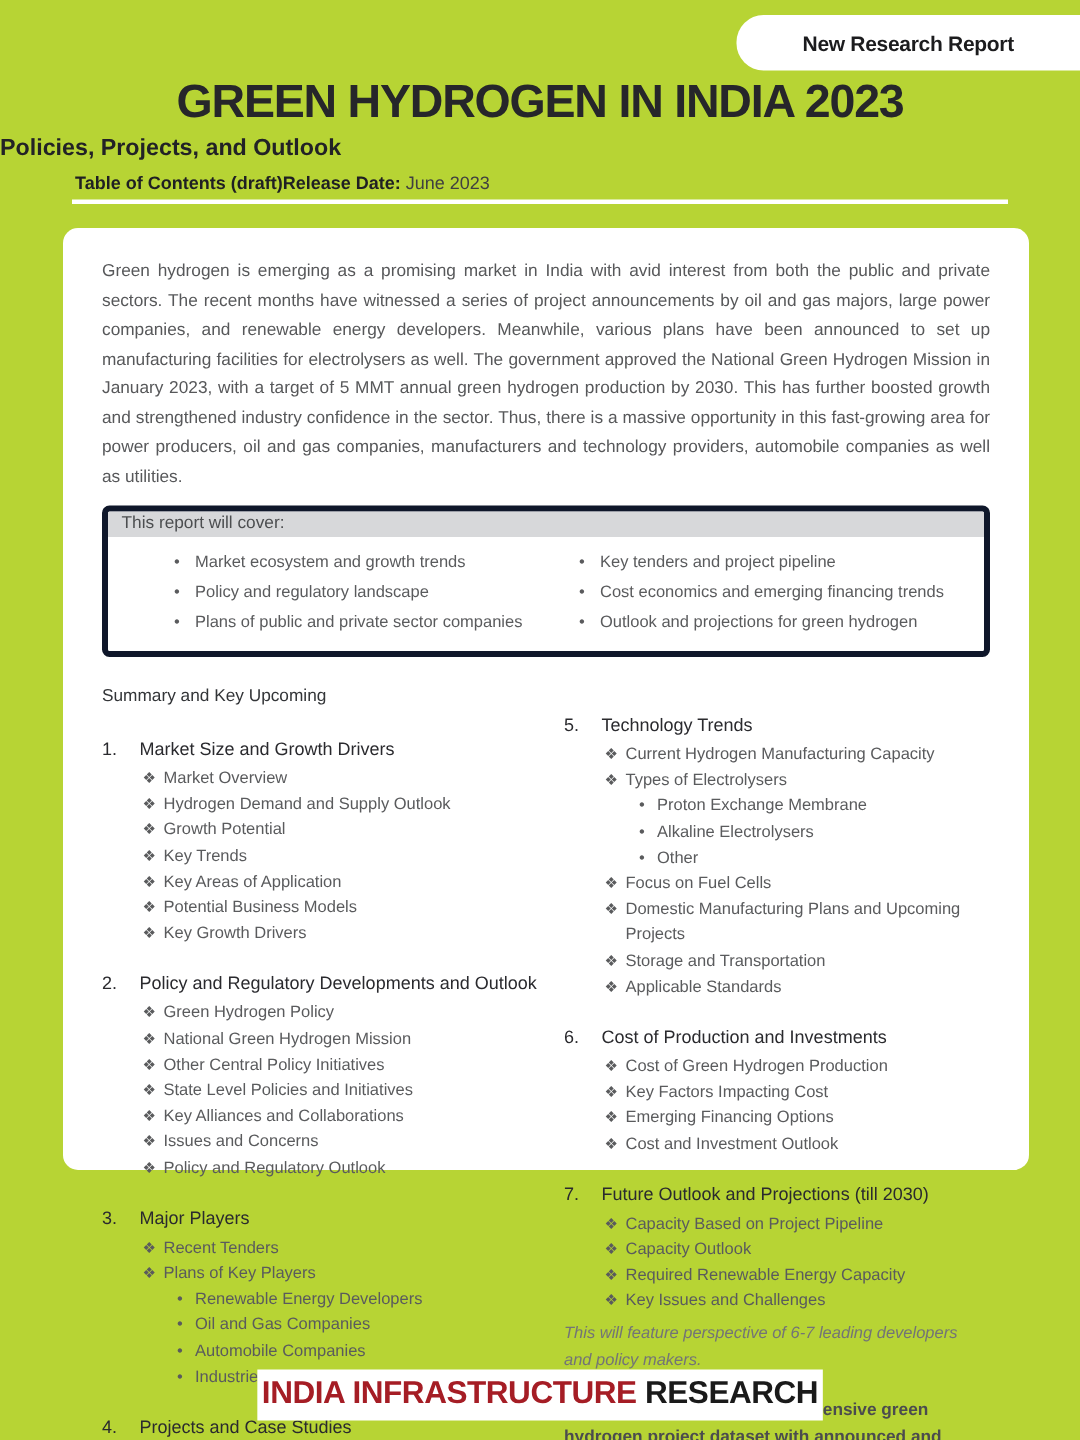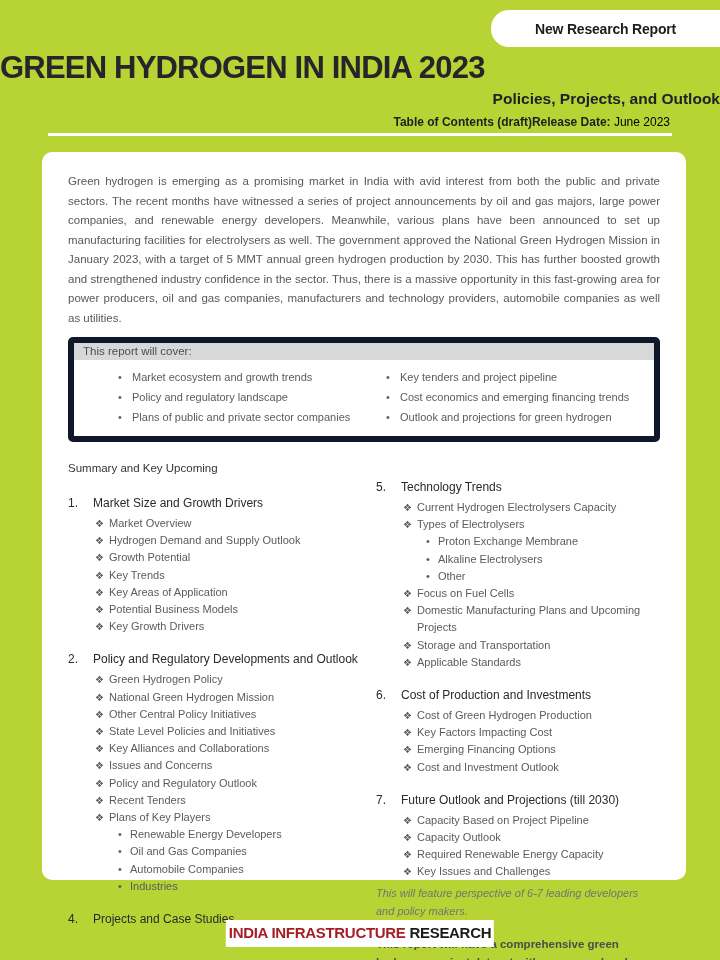--- a/index.html
+++ b/index.html
@@ -10,44 +10,44 @@
     font-family:"Liberation Sans","DejaVu Sans",sans-serif;
     overflow:hidden;
   }
   .badge {
     position:absolute; top:10px; right:0; width:229px; height:37px;
     background:#ffffff; border-radius:18px 0 0 18px;
     display:flex; align-items:center; justify-content:center;
     font-size:14px; font-weight:bold; color:#1c1c1e; letter-spacing:-0.2px;
   }
   .title {
-    position:absolute; top:50px; left:0; width:100%; 
+    position:absolute; top:50px; left:0; width:100%; text-align:center;
     font-size:31px; font-weight:bold; color:#26262a; letter-spacing:-0.8px;
   }
   .subtitle {
-    position:absolute; top:90px; left:0; width:100%; text-align:right;
+    position:absolute; top:90px; left:0; width:100%; text-align:left;
     font-size:15.5px; font-weight:bold; color:#222226;
   }
   .meta-row {
     position:absolute; top:115px; left:50px; right:50px;
-    display:flex; justify-content:flex-end; align-items:baseline;
+    display:flex; justify-content:flex-start; align-items:baseline;
     font-size:12px; color:#1f1f23;
   }
   .meta-row .bold { font-weight:bold; }
-  .release-value { font-weight:normal; color:#000000; }
+  .release-value { font-weight:normal; color:#404040; }
   .rule { position:absolute; top:133px; left:48px; right:48px; height:3px; background:#ffffff; }
 
   .card {
-    position:absolute; top:152px; left:42px; width:644px; height:728px;
+    position:absolute; top:152px; left:42px; width:644px; height:628px;
     background:#ffffff; border-radius:10px; padding:20px 26px;
   }
   .intro {
     font-size:11.5px; line-height:19.5px; text-align:justify; color:#57585a;
   }
-  .cover-box { margin-top:9px; border:6px solid #0f172a; border-radius:5px; overflow:hidden; }
+  .cover-box { margin-top:9px; border:4px solid #0f172a; border-radius:5px; overflow:hidden; }
   .cover-head { background:#d7d8da; padding:2px 9px 3px; font-size:11.5px; color:#4c4e50; }
   .cover-body { display:flex; padding:7px 0 9px; }
   .cover-col { width:50%; }
   .cover-col.c1 { padding-left:44px; }
   .cover-col.c2 { padding-left:22px; }
   .cov-it { display:flex; font-size:11px; color:#5a5b5d; line-height:20px; }
   .cov-it .blt { width:14px; flex:none; }
 
   .summary { margin-top:20px; font-size:11.5px; color:#333538; }
 
@@ -63,21 +63,21 @@
   .it.d { padding-left:27px; }
   .it.d .blt { width:14px; font-size:10px; }
   .it.o { padding-left:50px; }
   .it.o .blt { width:12px; }
   .note { margin-top:3px; font-size:11px; font-style:italic; color:#737476; line-height:18px; padding-right:8px; }
   .closing { margin-top:15px; font-size:11.5px; font-weight:bold; color:#4b4c4e; line-height:18.5px; padding-right:2px; }
 
   .logo {
     position:absolute; bottom:13px; left:50%; transform:translateX(-50%);
     background:#ffffff; padding:4px 3px 6px; white-space:nowrap;
-    font-size:15px; font-weight:bold; letter-spacing:-0.3px;
+    font-size:21px; font-weight:bold; letter-spacing:-0.3px;
   }
   .logo-red { color:#a51d25; }
   .logo-black { color:#1a1a1a; }
 </style>
 </head>
 <body>
 
 <div class="badge">
   <span>New Research Report</span>
 </div>
@@ -196,20 +196,21 @@
             <span class="blt">❖</span>
             <span>Issues and Concerns</span>
           </div>
         <div class="it d">
             <span class="blt">❖</span>
             <span>Policy and Regulatory Outlook</span>
           </div>
       </div>
 
       <div class="sec">
+        <div class="sec-h"><span class="num">3.</span><span>Major Players</span></div>
         <div class="it d">
             <span class="blt">❖</span>
             <span>Recent Tenders</span>
           </div>
         <div class="it d">
             <span class="blt">❖</span>
             <span>Plans of Key Players</span>
           </div>
         <div class="it o">
             <span class="blt">•</span>
@@ -235,21 +236,21 @@
       </div>
 
     </div>
 
     <div class="col-r">
 
       <div class="sec">
         <div class="sec-h"><span class="num">5.</span><span>Technology Trends</span></div>
         <div class="it d">
             <span class="blt">❖</span>
-            <span>Current Hydrogen Electrolysers Capacity</span>
+            <span>Current Hydrogen Manufacturing Capacity</span>
           </div>
         <div class="it d">
             <span class="blt">❖</span>
             <span>Types of Electrolysers</span>
           </div>
         <div class="it o">
             <span class="blt">•</span>
             <span>Proton Exchange Membrane</span>
           </div>
         <div class="it o">

